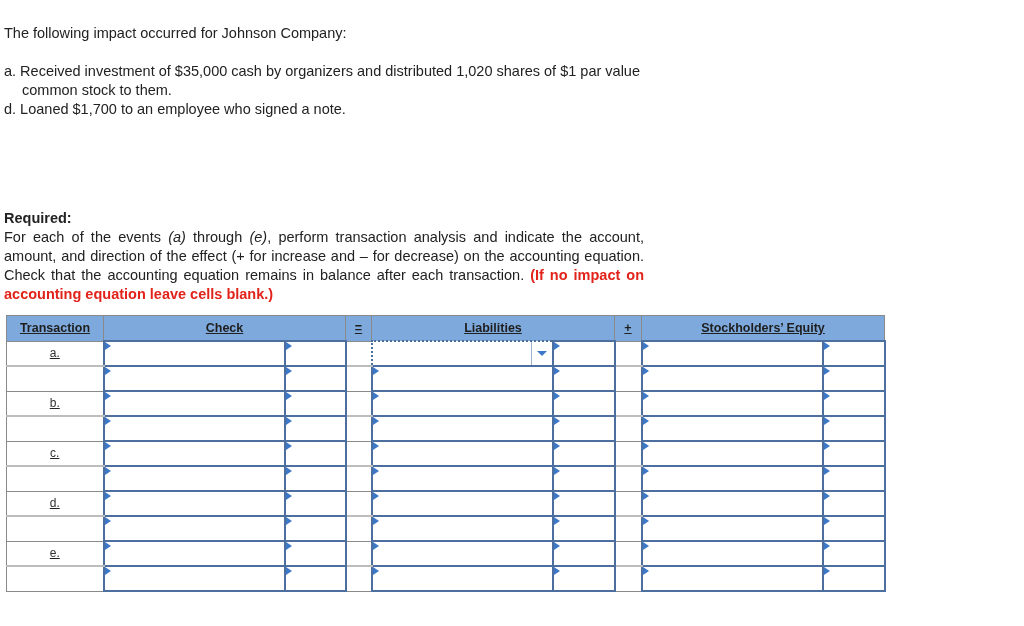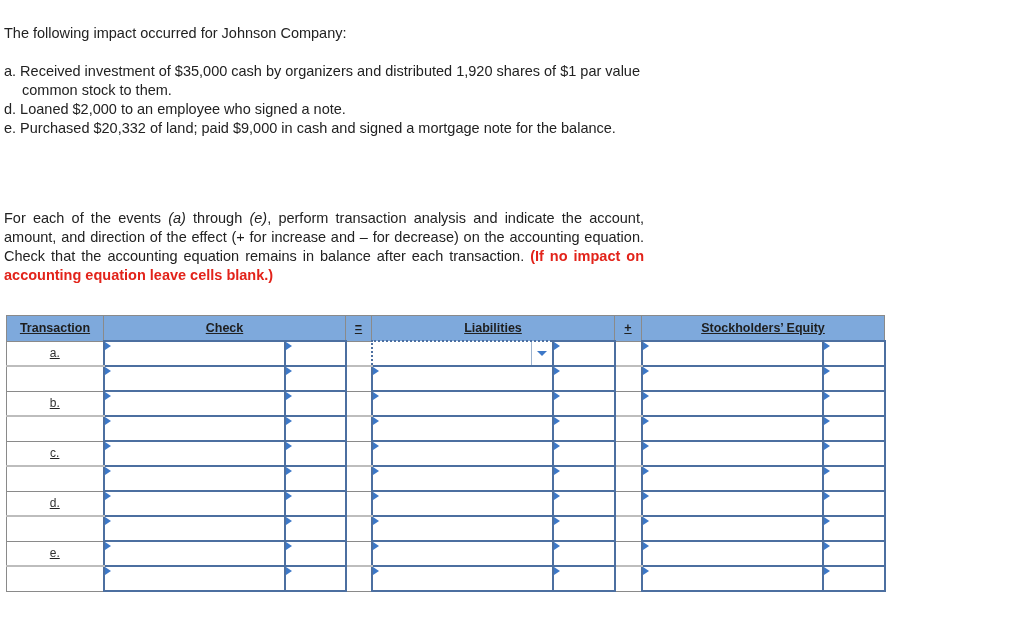--- a/index.html
+++ b/index.html
@@ -40,26 +40,26 @@
   .dd-btn { width: 20px; border-left: 1px solid #9bb2cf; display: flex; align-items: center; justify-content: center; }
   .dd-arrow { width: 0; height: 0; border-left: 5px solid transparent; border-right: 5px solid transparent; border-top: 5px solid #3d78c7; }
   input.cell-input { width: 100%; height: 100%; border: none; outline: none; background: transparent; box-sizing: border-box; font-family: "Liberation Sans", sans-serif; font-size: 12px; }
 </style>
 </head>
 <body>
 
 <div class="intro">The following impact occurred for Johnson Company:</div>
 
 <div class="events">
-  <div class="event">a. Received investment of $35,000 cash by organizers and distributed 1,920 shares of $1 par value common stock to them.</div>
-  <div class="event">d. Loaned $2,000 to an employee who signed a note.</div>
-  <div class="event">e. Purchased $20,332 of land; paid $9,000 in cash and signed a mortgage note for the balance.</div>
+  <div class="event">a. Received investment of $35,000 cash by organizers and distributed 1,020 shares of $1 par value common stock to them.</div>
+  <div class="event">d. Loaned $1,700 to an employee who signed a note.</div>
 </div>
 
 <div class="required">
+  <div class="required-title">Required:</div>
   <div class="required-body"><span>For each of the events </span><i>(a)</i><span> through </span><i>(e)</i><span>, perform transaction analysis and indicate the account, amount, and direction of the effect (+ for increase and – for decrease) on the accounting equation. Check that the accounting equation remains in balance after each transaction. </span><span class="warn">(If no impact on accounting equation leave cells blank.)</span></div>
 </div>
 
 <table class="grid">
   <colgroup>
     <col style="width:97px">
       <col style="width:181px">
       <col style="width:61px">
       <col style="width:26px">
     <col style="width:181px">

